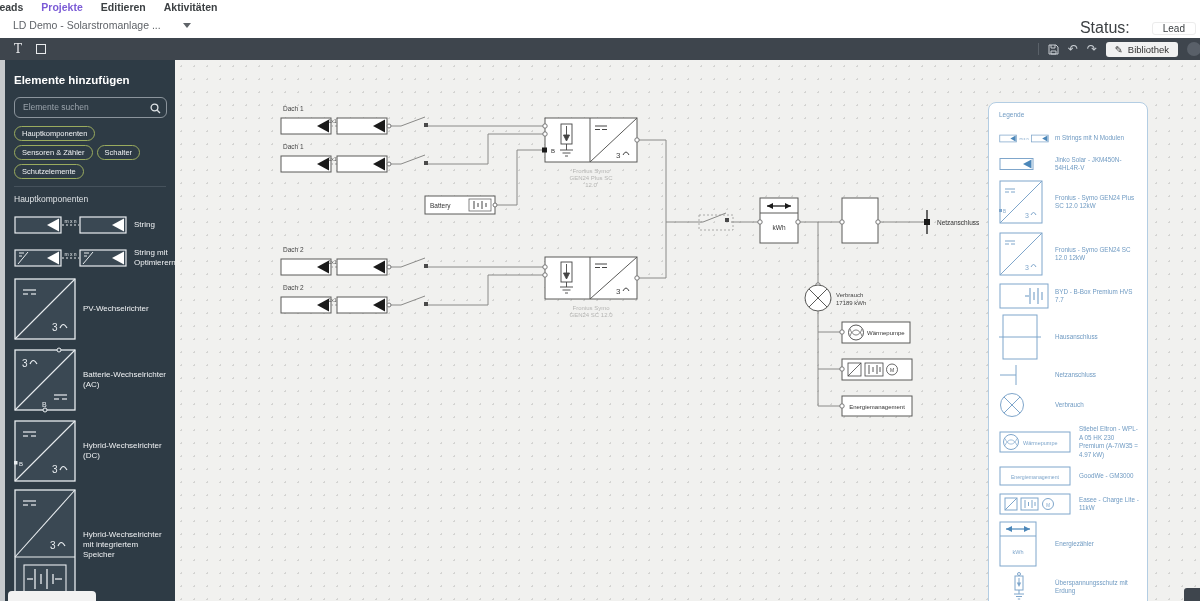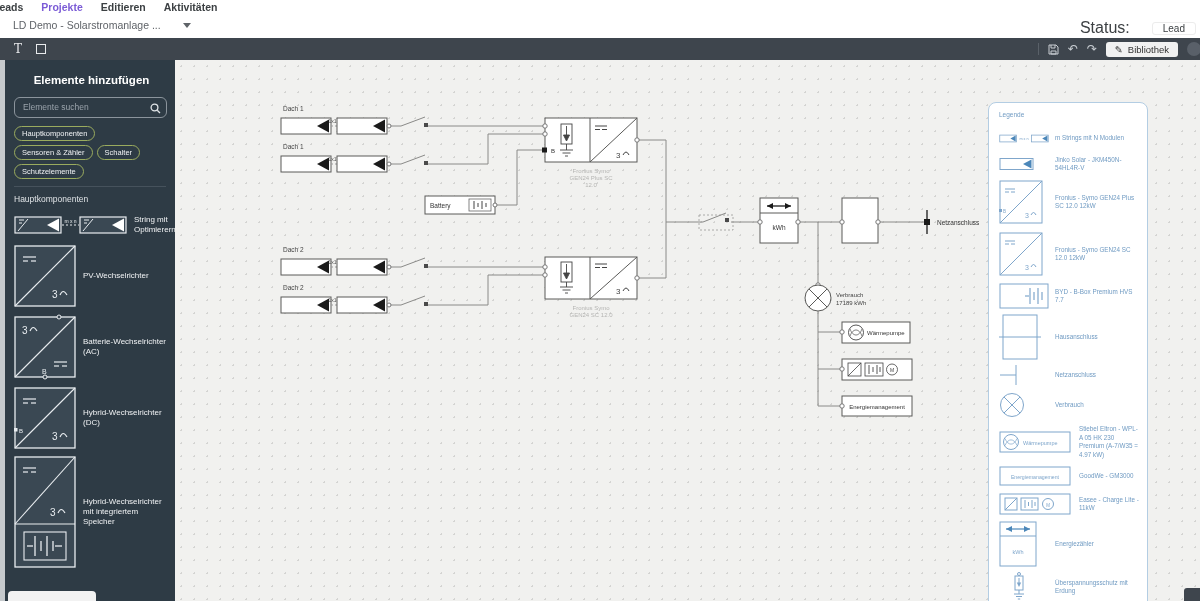--- a/index.html
+++ b/index.html
@@ -30,21 +30,21 @@
   .tool-icon svg { display:block; }
   .edit-btn { background:#f1f1f1; border-radius:3px; font-size:9.5px; color:#333; padding:2px 9px; display:flex; gap:5px; align-items:center; cursor:pointer; }
   .partial-circle { width:14px; height:14px; border-radius:50%; background:#596069; margin-right:-9px; }
 
   
   .main { position:absolute; left:0; top:60px; width:1200px; height:541px; display:flex; }
 
   
   .sidebar { position:relative; width:175px; height:541px; background:#2e3b45; flex:none; padding:14px 6px 0 14px; overflow:hidden; }
   .sidebar-scrollbar { position:absolute; left:0; top:0; width:5px; height:541px; background:#c5c9cc; }
-  .sb-title { color:#fff; font-weight:bold; font-size:11.5px; margin-bottom:10px;text-align:center; }
+  .sb-title { color:#fff; font-weight:bold; font-size:11.5px; margin-bottom:10px; }
   .sb-search { position:relative; margin-bottom:8px;text-decoration:underline; }
   .sb-search input { width:153px; height:21px; background:transparent; border:1px solid #8b949c; border-radius:6px; color:#e8eaec; font-size:8.5px; padding:0 24px 0 8px; outline:none; font-family:"Liberation Sans", sans-serif; }
   .sb-search input::placeholder { color:#9aa3ab; }
   .sb-search .mag { position:absolute; right:8px; top:4px; }
   .chips { display:flex; flex-wrap:wrap; gap:4px; margin-bottom:7px; width:158px; }
   .chip { border:1px solid #9aab5e; border-radius:8px; color:#f0f2f4; font-size:7.5px; padding:2px 7px; cursor:pointer; white-space:nowrap; }
   .sb-divider { border-top:1px solid #46525c; margin:2px 0 7px 0; width:152px; }
   .sb-section { color:#dfe3e6; font-size:8.5px; margin-bottom:8px; }
   .sb-item { display:flex; align-items:center; gap:7px; margin-bottom:7px; cursor:pointer; }
   .sb-item svg { flex:none; display:block; }
@@ -128,20 +128,33 @@
       <div class="chips">
         <span class="chip">Hauptkomponenten</span>
         <span class="chip">Sensoren &amp; Zähler</span>
         <span class="chip">Schalter</span>
         <span class="chip">Schutzelemente</span>
       </div>
 
       <div class="sb-divider"></div>
       <div class="sb-section">Hauptkomponenten</div>
 
+      <div class="sb-item">
+        <svg width="113" height="26" viewBox="0 0 113 26">
+          <g fill="#3a4853" stroke="#e9edf0" stroke-width="1.2">
+            <rect x="1" y="5" width="46" height="16"></rect>
+              <rect x="66" y="5" width="46" height="16"></rect>
+          </g>
+          <polygon points="45,6.5 45,19.5 33,13" fill="#fff"></polygon>
+          <polygon points="110,6.5 110,19.5 98,13" fill="#fff"></polygon>
+          <line x1="48" y1="13" x2="65" y2="13" stroke="#e9edf0" stroke-width="1" stroke-dasharray="2,2"></line>
+          <text x="56.5" y="10.5" font-size="5" fill="#e9edf0" text-anchor="middle">m x n</text>
+        </svg>
+        <span class="sb-label">String</span>
+      </div>
 
       <div class="sb-item">
         <svg width="113" height="26" viewBox="0 0 113 26">
           <g fill="#3a4853" stroke="#e9edf0" stroke-width="1.2">
             <rect x="1" y="5" width="46" height="16"></rect>
               <rect x="66" y="5" width="46" height="16"></rect>
           </g>
           <polygon points="45,6.5 45,19.5 33,13" fill="#fff"></polygon>
           <polygon points="110,6.5 110,19.5 98,13" fill="#fff"></polygon>
           <g stroke="#e9edf0" stroke-width="1">

